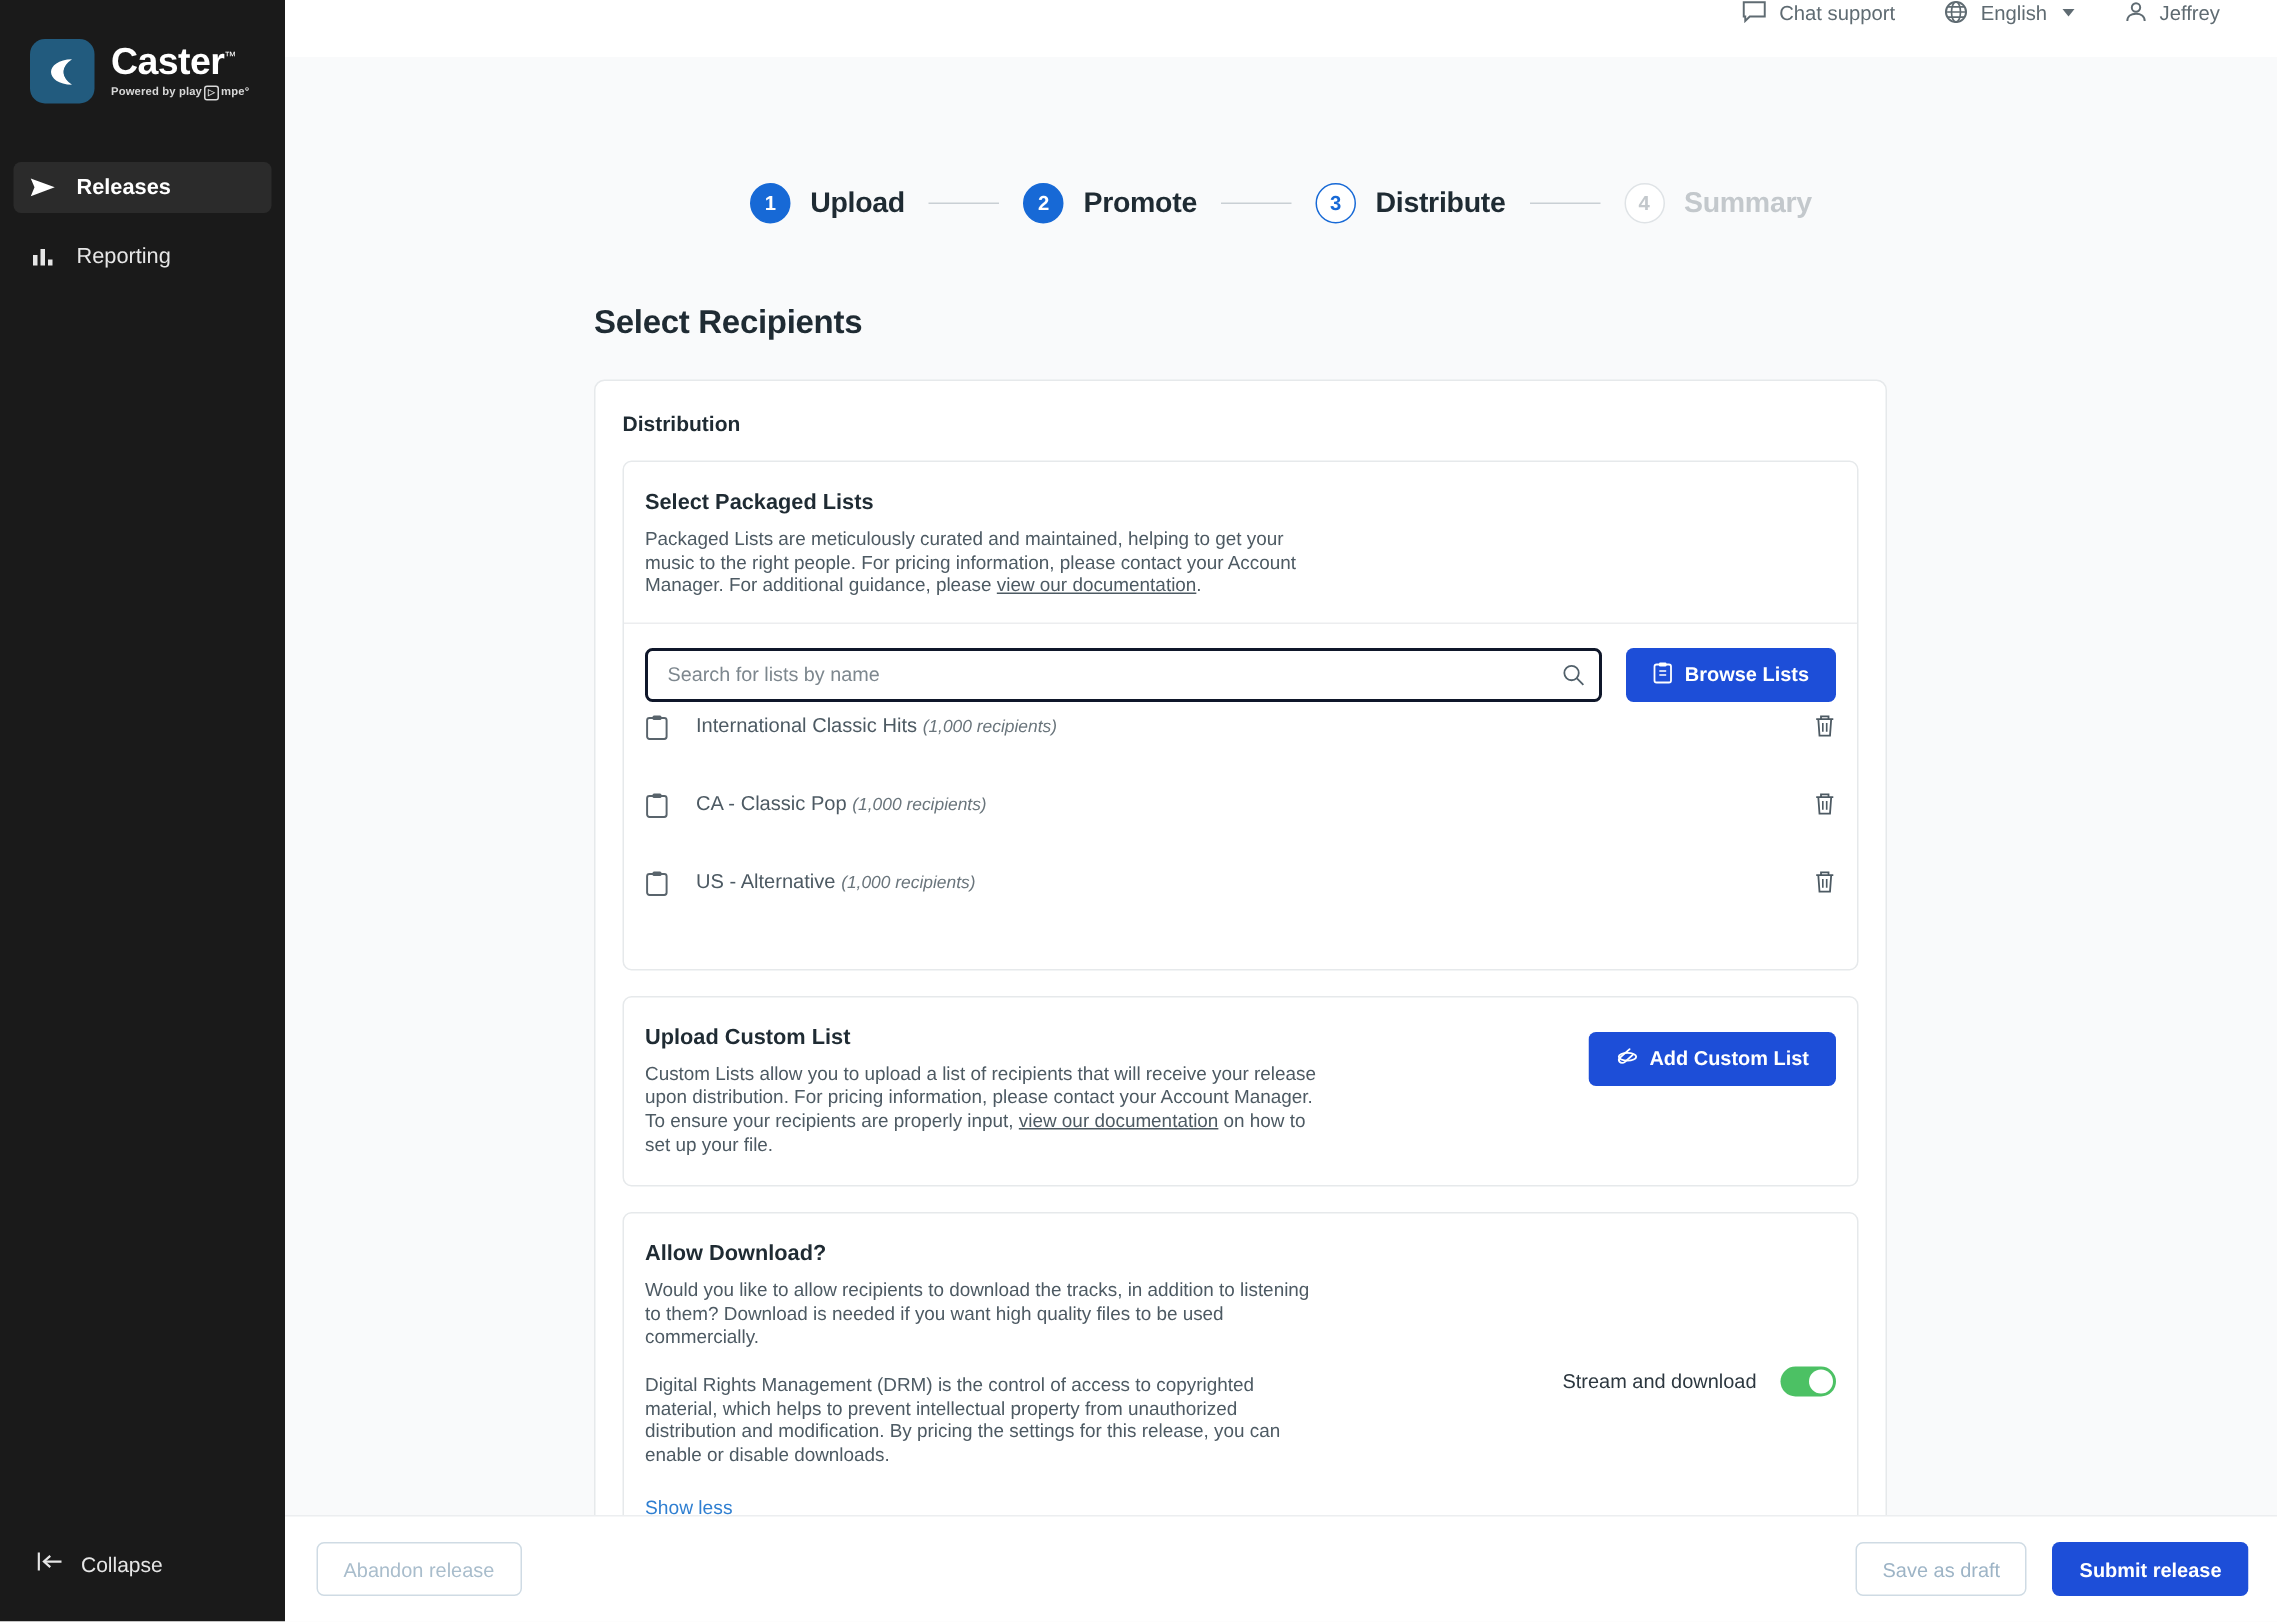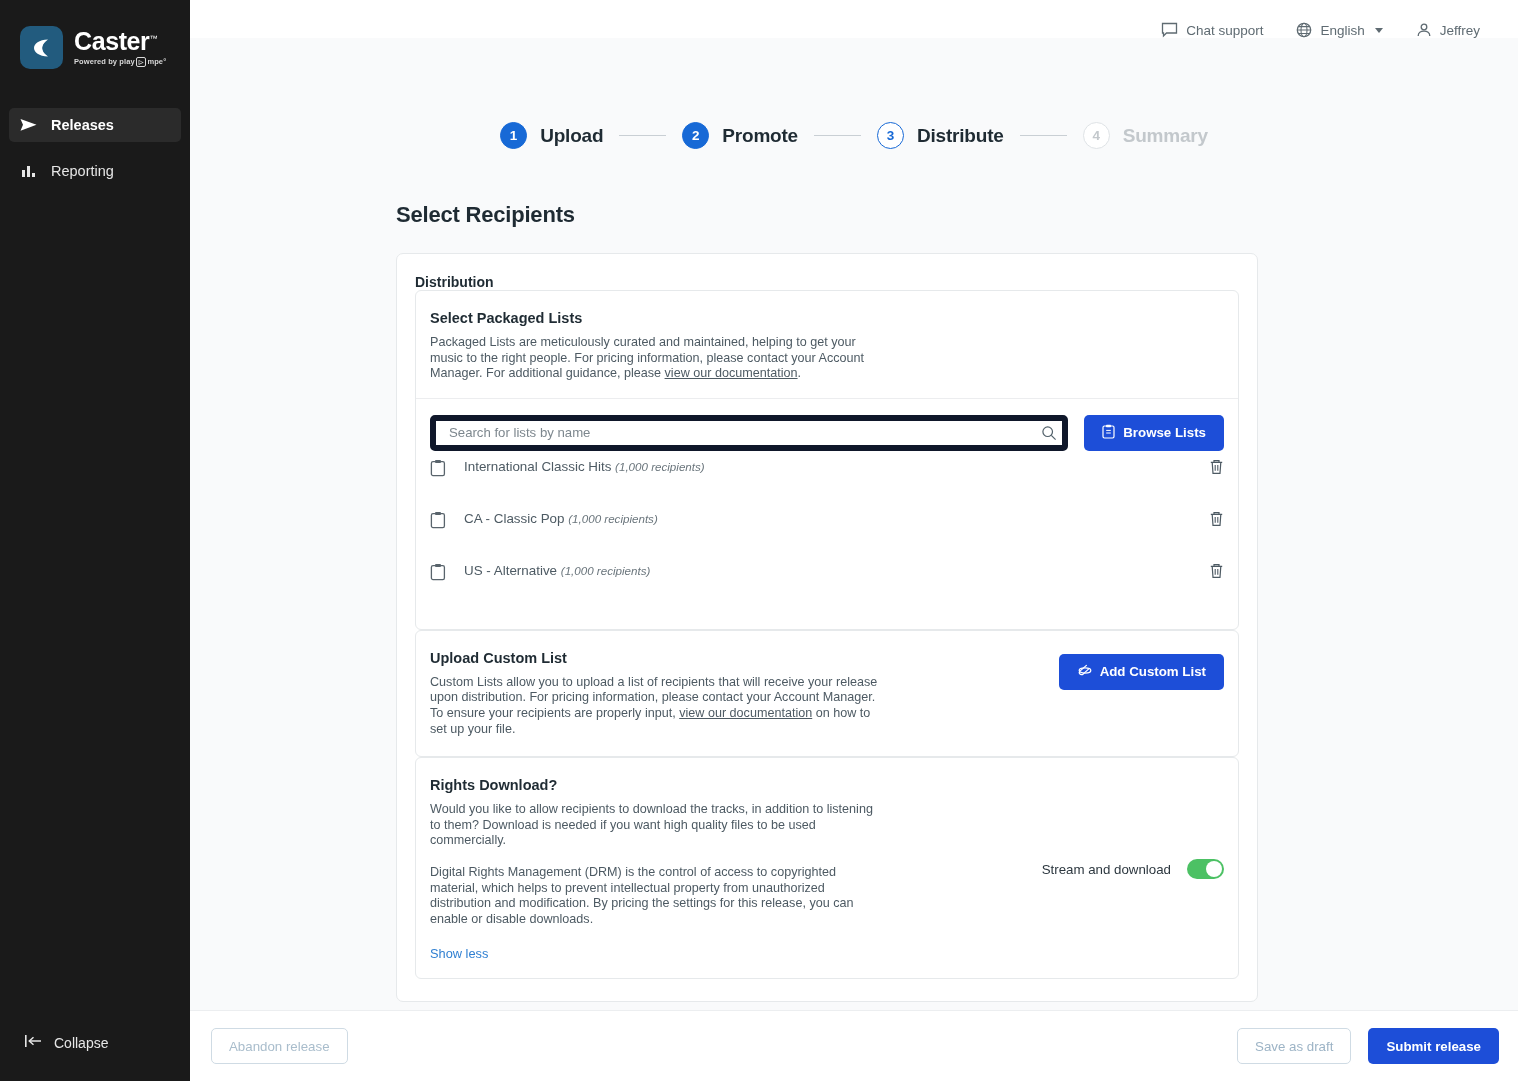--- a/index.html
+++ b/index.html
@@ -68,21 +68,21 @@
 
   
   .main {
     flex: 1 1 auto; height: 1081px;
     background: #f9fafb;
     position: relative;
     display: flex; flex-direction: column;
   }
   .topbar {
     height: 38px; background:#ffffff;
-    display: flex; align-items: flex-end; justify-content: flex-end;
+    display: flex; align-items: flex-start; justify-content: flex-end;
     gap: 33px; padding-right: 38px;
     flex: 0 0 38px;
   }
   .topbar-item {
     display:flex; align-items:center; gap:8px;
     color:#5f6b72; font-size:13.5px; cursor:pointer;
   }
   .topbar-item svg { display:block; }
   .caret {
     width:0;height:0;border-left:4px solid transparent;border-right:4px solid transparent;
@@ -119,31 +119,31 @@
   
   .card {
     margin: 25px 0 0 206px; width: 862px;
     background:#ffffff; border:1px solid #e6e9eb; border-radius:7px;
     padding: 20px 18px 22px 18px;
   }
   .card-title { font-size:14px; font-weight:700; color:#1f2b33; }
 
   .subcard {
     border:1px solid #e6e9eb; border-radius:6px; background:#fff;
-    margin-top: 0;
+    margin-top: 17px;
   }
   .subcard-head { padding: 19px 14px 16px 14px; border-bottom:1px solid #ecedef;}
   .sub-title { font-size:14.5px; font-weight:700; color:#1f2b33; margin-bottom:9px;}
   .sub-desc { font-size:12.6px; color:#4d5a63; line-height:1.24; max-width:452px; }
   .sub-desc a, .inline-link { color:#4d5a63; text-decoration:underline; cursor:pointer; }
 
   .search-row { display:flex; align-items:center; gap:16px; padding: 16px 14px 0 14px; }
   .search-wrap { position:relative; flex:1 1 auto; }
   .search-input {
-    width:100%; height:36px; border:6px solid #0f172a; border-radius:5px;
+    width:100%; height:36px; border:2px solid #0f172a; border-radius:5px;
     padding: 0 34px 0 13px; font-size:13.2px; color:#2c373f;
     font-family:"Liberation Sans", sans-serif; background:#fff;
   }
   .search-input::placeholder { color:#7d878e; }
   .search-ico { position:absolute; right:11px; top:10px; }
   .btn {
     display:inline-flex; align-items:center; justify-content:center; gap:8px;
     height:36px; padding: 0 17px; border-radius:5px; cursor:pointer;
     font-size:13.3px; font-weight:700; border:1px solid transparent;
     font-family:"Liberation Sans", sans-serif;
@@ -405,21 +405,21 @@
                 </span>
                 <span>Add Custom List</span>
               </button>
             </div>
           </div>
         </div>
 
         <div class="subcard">
           <div class="dl-wrap">
             <div class="dl-left">
-              <div class="sub-title">Rights Download?</div>
+              <div class="sub-title">Allow Download?</div>
               <p class="dl-para">Would you like to allow recipients to download the tracks, in addition to listening to them? Download is needed if you want high quality files to be used commercially.</p>
               <p class="dl-para">Digital Rights Management (DRM) is the control of access to copyrighted material, which helps to prevent intellectual property from unauthorized distribution and modification. By pricing the settings for this release, you can enable or disable downloads.</p>
               <span class="show-less">Show less</span>
             </div>
             <div class="dl-right">
               <span class="toggle-label">Stream and download</span>
               <span class="toggle">
                 <span class="knob"></span>
               </span>
             </div>

